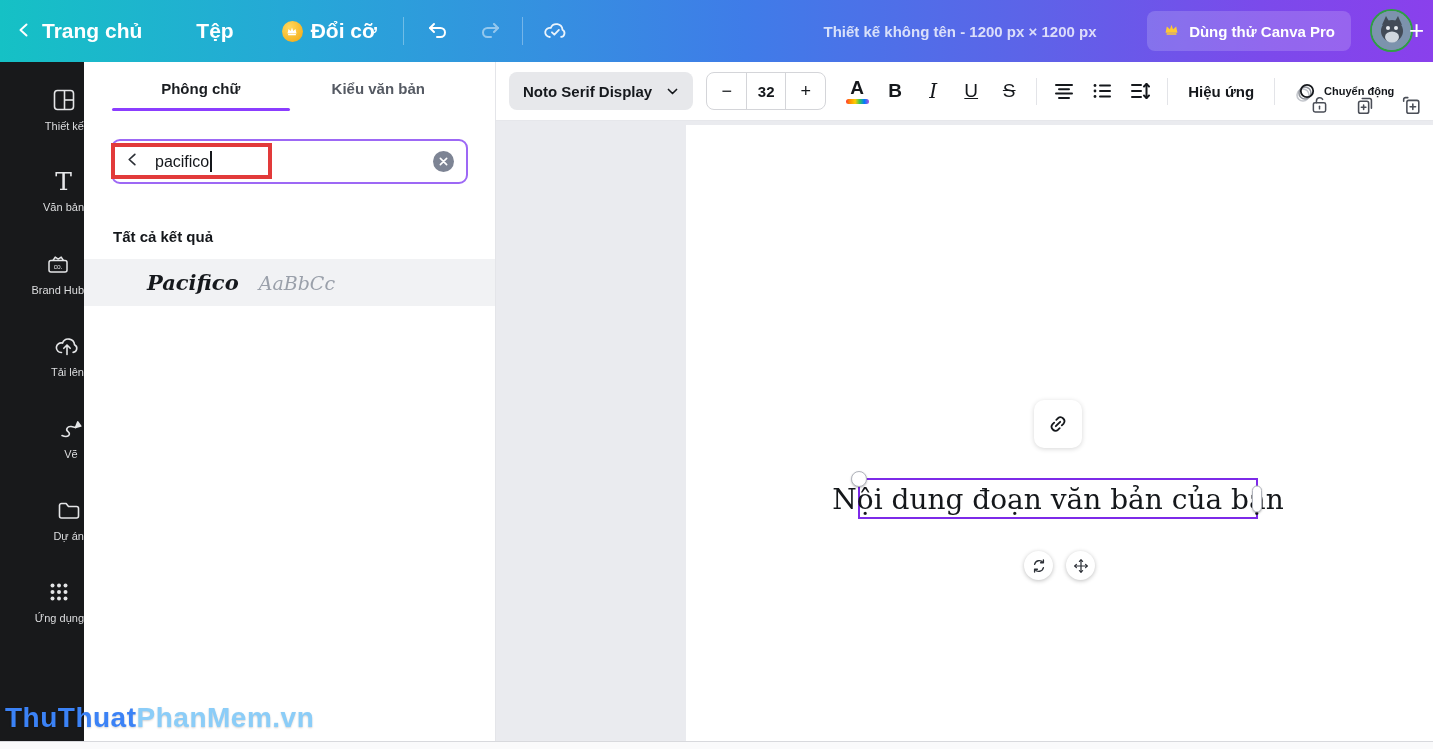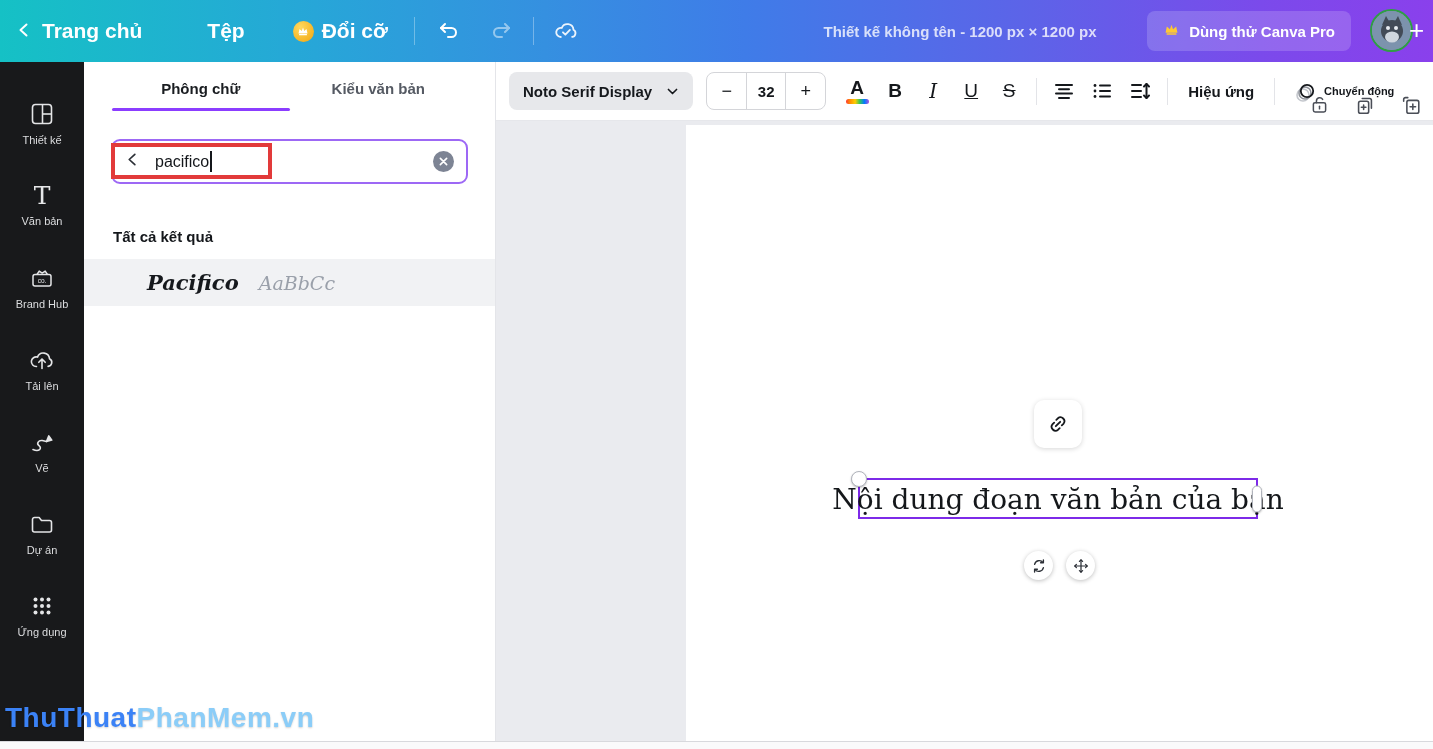--- a/index.html
+++ b/index.html
@@ -7,41 +7,41 @@
     font-family:"Liberation Sans", sans-serif; background:#fff; }
   .stage { position:relative; width:1433px; height:749px; overflow:hidden; }
 
   
   .topbar { position:absolute; top:0; left:0; width:100%; height:62px; z-index:30;
     background:linear-gradient(90deg,#15c1c5 0%,#27a6d8 22%,#3590e0 38%,#3f7ce8 52%,#5d63e8 72%,#7b4aeb 88%,#8a40ec 100%);
     display:flex; align-items:center; color:#fff; }
   .tb-left { display:flex; align-items:center; padding-left:16px; }
   .tb-item { display:flex; align-items:center; gap:8px; font-size:21px; font-weight:700; color:#fff; cursor:pointer; }
   .tb-back { margin-right:10px; display:flex; align-items:center; gap:10px; }
-  .tb-file { margin-left:55px; }
+  .tb-file { margin-left:44px; }
   .tb-resize { margin-left:48px; }
   .crown-badge { width:21px; height:21px; border-radius:50%;
     background:radial-gradient(circle at 35% 30%, #ffd95e, #f2a50c); display:flex; align-items:center; justify-content:center; }
   .tb-sep { width:1px; height:28px; background:rgba(255,255,255,0.32); margin:0 16px 0 26px; }
   .tb-sep2 { width:1px; height:28px; background:rgba(255,255,255,0.32); margin:0 14px; }
   .icon-btn { width:36px; height:36px; display:flex; align-items:center; justify-content:center; cursor:pointer; }
   .dim { opacity:0.48; }
   .tb-title { position:absolute; left:760px; width:400px; text-align:center; font-size:15px; font-weight:600;
     color:rgba(255,255,255,0.78); }
   .pro-btn { position:absolute; right:82px; top:11px; height:40px; padding:4px 16px; border-radius:8px;
     background:rgba(255,255,255,0.17); display:flex; align-items:center; gap:9px;
     font-size:15px; font-weight:700; color:#fff; cursor:pointer; }
   .avatar { position:absolute; right:20px; top:9px; width:43px; height:43px; border-radius:50%;
     overflow:hidden; border:2px solid #2f9e44; cursor:pointer; background:#7c93ad; }
   .tb-plus { position:absolute; right:-4px; top:16px; width:28px; font-size:26px; font-weight:400;
     color:#fff; cursor:pointer; line-height:28px; }
 
   
   .rail { position:absolute; top:62px; left:0; width:84px; bottom:8px; background:#18191b;
-    display:flex; flex-direction:column; padding-top:20px; z-index:10; }
+    display:flex; flex-direction:column; padding-top:6px; z-index:10;align-items:flex-end; }
   .rail-item { height:82px; display:flex; flex-direction:column; align-items:center; justify-content:center;
     gap:7px; color:#dcdddf; cursor:pointer; }
   .rail-item .lbl { font-size:11px; letter-spacing:0; }
   .rail-item svg { display:block; }
   .serifT { font-family:"DejaVu Serif", serif; font-size:25px; line-height:24px; color:#e6e7e9; }
 
   
   .panel { position:absolute; top:62px; left:84px; width:412px; bottom:8px; background:#fff;
     border-right:1px solid #e4e5e9; z-index:5; }
   .tabs { display:flex; margin:18px 28px 0;align-items:flex-end; }

